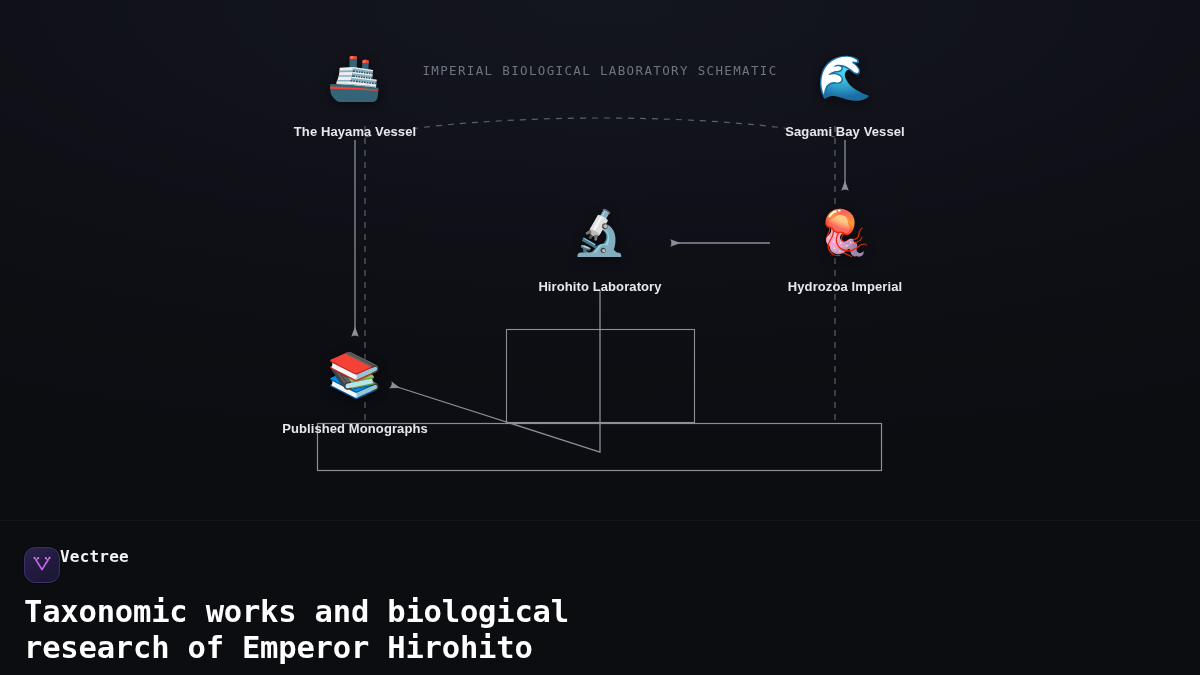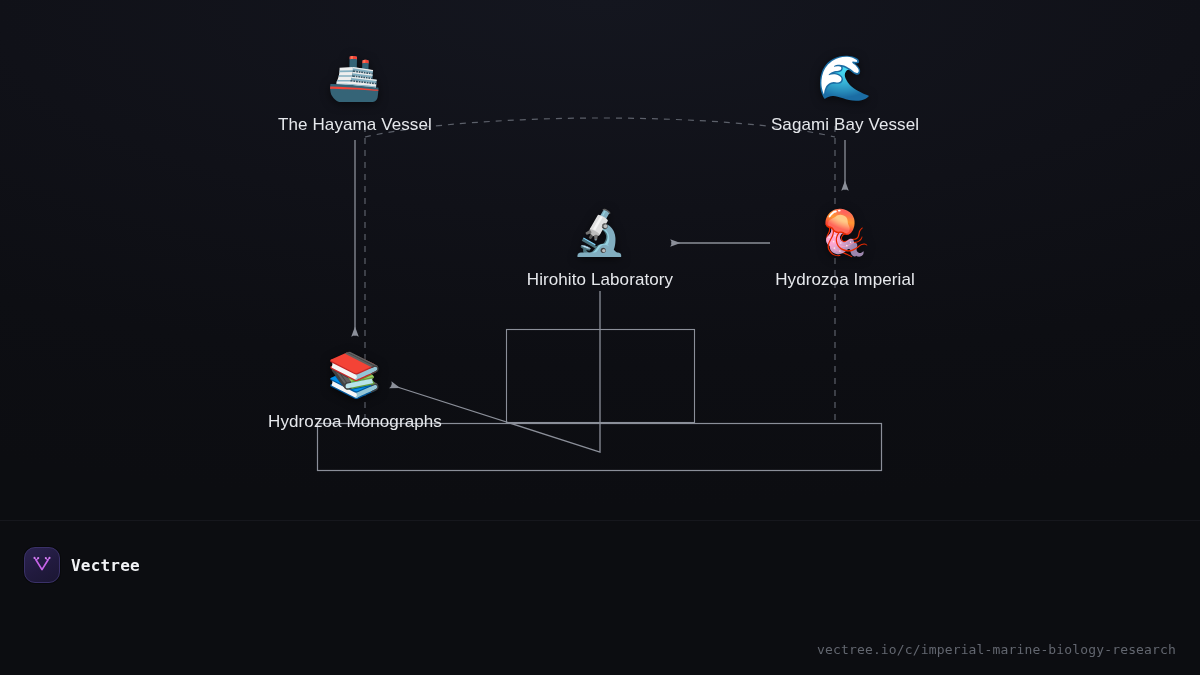--- a/index.html
+++ b/index.html
@@ -56,44 +56,43 @@
   .node .glyph {
     font-size: 44px;
     line-height: 52px;
     height: 52px;
     display: block;
     font-family: "DejaVu Sans", sans-serif;
     filter: drop-shadow(0 2px 5px rgba(0,0,0,.55));
   }
   .node .label {
     display: block;
-    margin-top: 11px;
-    font-size: 17px;
+    margin-top: 20px;
+    font-size: 13px;
     color: #e6e8ec;
     letter-spacing: .1px;
     white-space: nowrap;
+    font-weight: bold;
   }
 
   
   #footer {
     position: absolute;
     left: 0;
     top: 520px;
     width: 1200px;
     height: 155px;
     background: #0c0d11;
     border-top: 1px solid #16171d;
   }
   .brand-row {
     position: absolute;
     left: 24px;
     top: 26px;
     display: flex;
-    align-items: center;
-    gap: 11px;
   }
   .brand-mark {
     width: 34px;
     height: 34px;
     border-radius: 11px;
     background: linear-gradient(150deg, #2b2350 0%, #211a3e 55%, #1b1633 100%);
     border: 1px solid #3a3168;
     display: flex;
     align-items: center;
     justify-content: center;
@@ -130,20 +129,21 @@
     white-space: nowrap;
   }
 </style>
 </head>
 <body>
 
 <div id="stage">
 
   <div id="diagram">
 
+    <div class="schematic-title">IMPERIAL BIOLOGICAL LABORATORY SCHEMATIC</div>
 
     <svg id="edges" viewBox="0 0 1200 520">
       <defs>
         <marker id="ah" markerWidth="9" markerHeight="9" refX="7.4" refY="3.1" orient="auto" markerUnits="strokeWidth">
           <path d="M0,3.1 L8,0.2 L6.6,3.1 L8,6 Z" fill="#8b8f99"></path>
         </marker>
       </defs>
 
       <line x1="355" y1="140" x2="355" y2="336" stroke="#8b8f99" stroke-width="1.3" marker-end="url(#ah)"></line>
 
@@ -179,21 +179,21 @@
       <span class="label">Hirohito Laboratory</span>
     </div>
 
     <div class="node" style="left:845px; top:207px;">
       <span class="glyph">🪼</span>
       <span class="label">Hydrozoa Imperial</span>
     </div>
 
     <div class="node" style="left:355px; top:349px;">
       <span class="glyph">📚</span>
-      <span class="label">Hydrozoa Monographs</span>
+      <span class="label">Published Monographs</span>
     </div>
 
   </div>
 
   <div id="footer">
 
     <div class="brand-row">
       <div class="brand-mark">
         <svg width="20" height="20" viewBox="0 0 20 20" aria-hidden="true">
           <path d="M4.2 5.2 L10 14.6 L15.8 5.2" fill="none" stroke="#c663e8" stroke-width="1.7" stroke-linecap="round" stroke-linejoin="round"></path>
@@ -201,18 +201,21 @@
           <path d="M15.8 5.2 L17.4 3.2 M15.8 5.2 L14.0 3.4" fill="none" stroke="#c663e8" stroke-width="1.2" stroke-linecap="round"></path>
           <circle cx="2.5" cy="2.9" r="1.05" fill="#d07df0"></circle>
           <circle cx="6.2" cy="3.1" r="1.05" fill="#d07df0"></circle>
           <circle cx="13.8" cy="3.1" r="1.05" fill="#d07df0"></circle>
           <circle cx="17.5" cy="2.9" r="1.05" fill="#d07df0"></circle>
         </svg>
       </div>
       <span class="brand-name">Vectree</span>
     </div>
 
-
-    <div class="footer-url">vectree.io/c/imperial-marine-biology-research</div>
+    <div class="headline">
+      <span class="line">Taxonomic works and biological</span>
+      <span class="line">research of Emperor Hirohito</span>
+    </div>
+
 
   </div>
 
 </div>
 
 </body></html>

